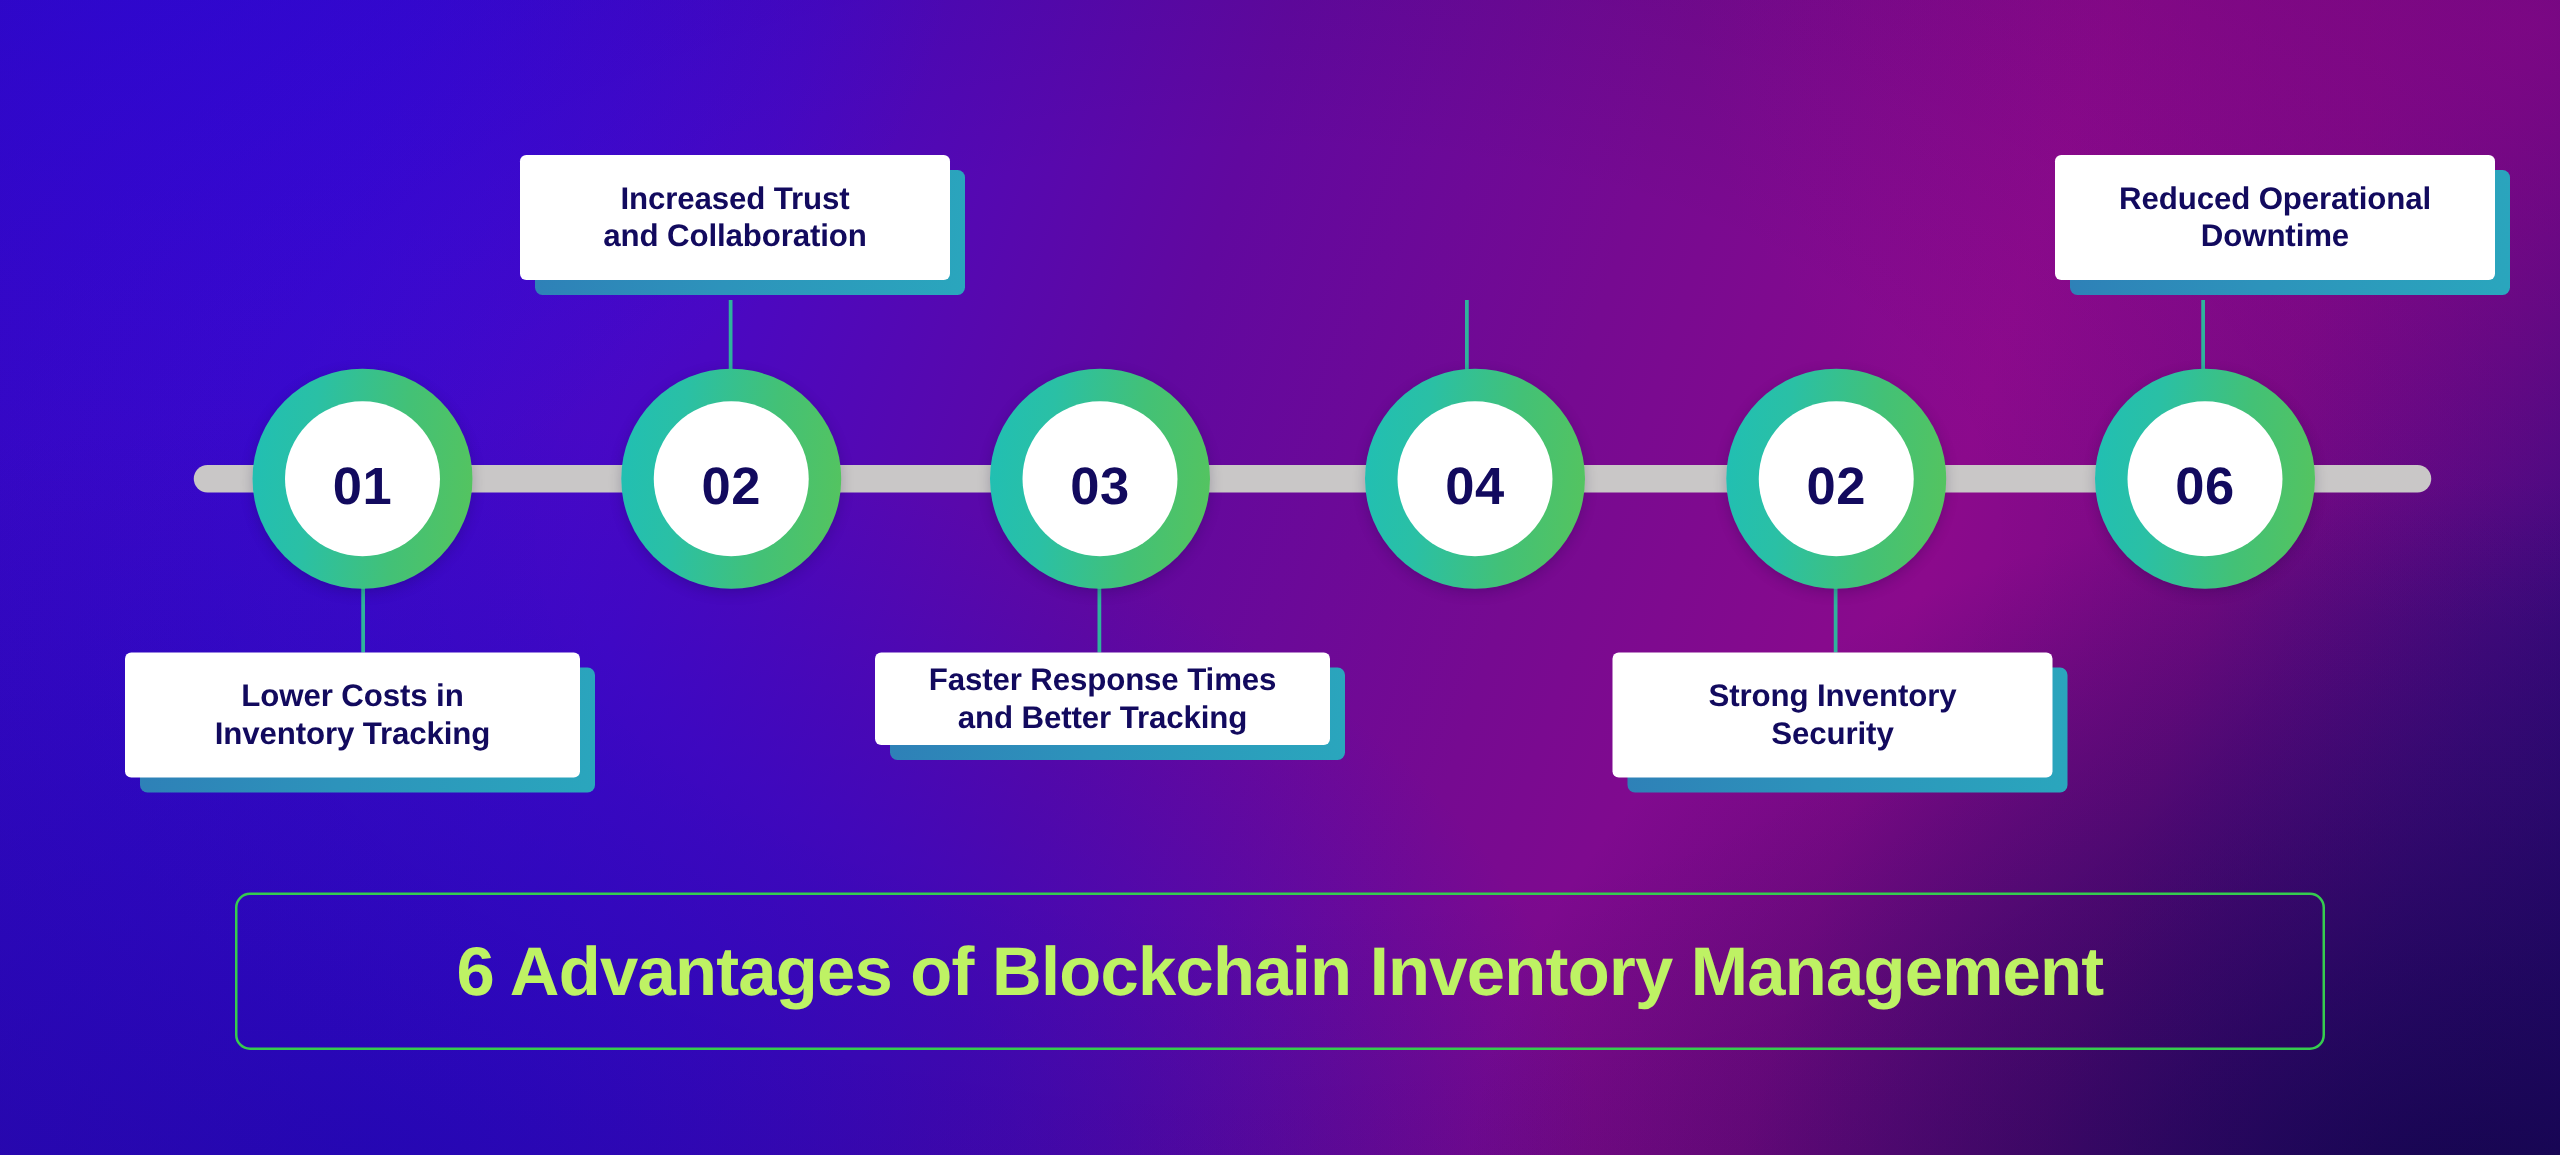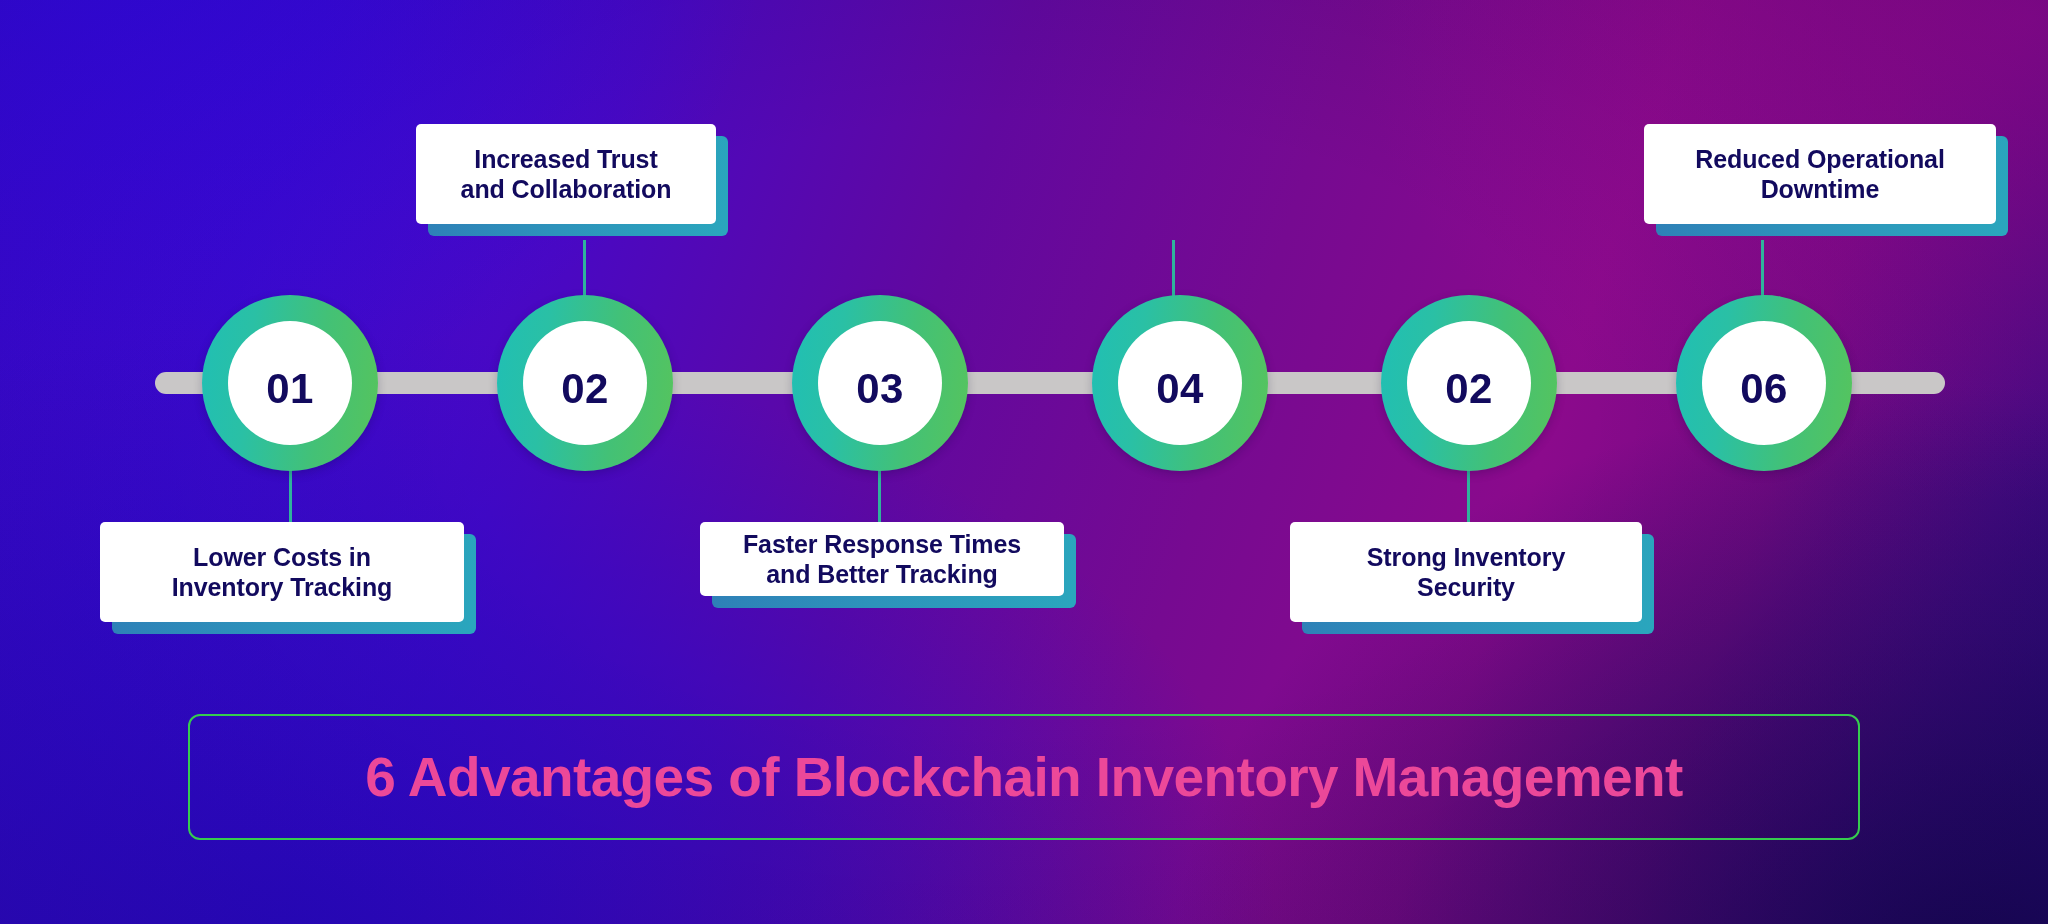--- a/index.html
+++ b/index.html
@@ -166,21 +166,21 @@
     border: 2px solid #36cc4f;
     border-radius: 12px;
     display: flex;
     align-items: center;
     justify-content: center;
     box-sizing: border-box;
   }
   .banner-text {
     font-size: 55px;
     font-weight: 700;
-    color: #ec4899;
+    color: #bef264;
     letter-spacing: -0.6px;
     line-height: 1;
     white-space: nowrap;
   }
 </style>
 </head>
 <body>
 
 <div id="stage">
 
@@ -201,21 +201,21 @@
 Inventory Tracking</div>
     </div>
   </div>
   <div class="node" style="left:202px; top:295px;">
     <div class="node-inner">
       <span class="node-num">01</span>
     </div>
   </div>
 
   <div class="stem" style="left:583px; top:240px; height:64px;"></div>
-  <div class="card-wrap" style="left:416px; top:124px; width:300px; height:100px;">
+  <div class="card-wrap" style="left:416px; top:124px; width:344px; height:100px;">
     <div class="card-shadow"></div>
     <div class="card">
       <div class="card-text">Increased Trust
 and Collaboration</div>
     </div>
   </div>
   <div class="node" style="left:497px; top:295px;">
     <div class="node-inner">
       <span class="node-num">02</span>
     </div>

